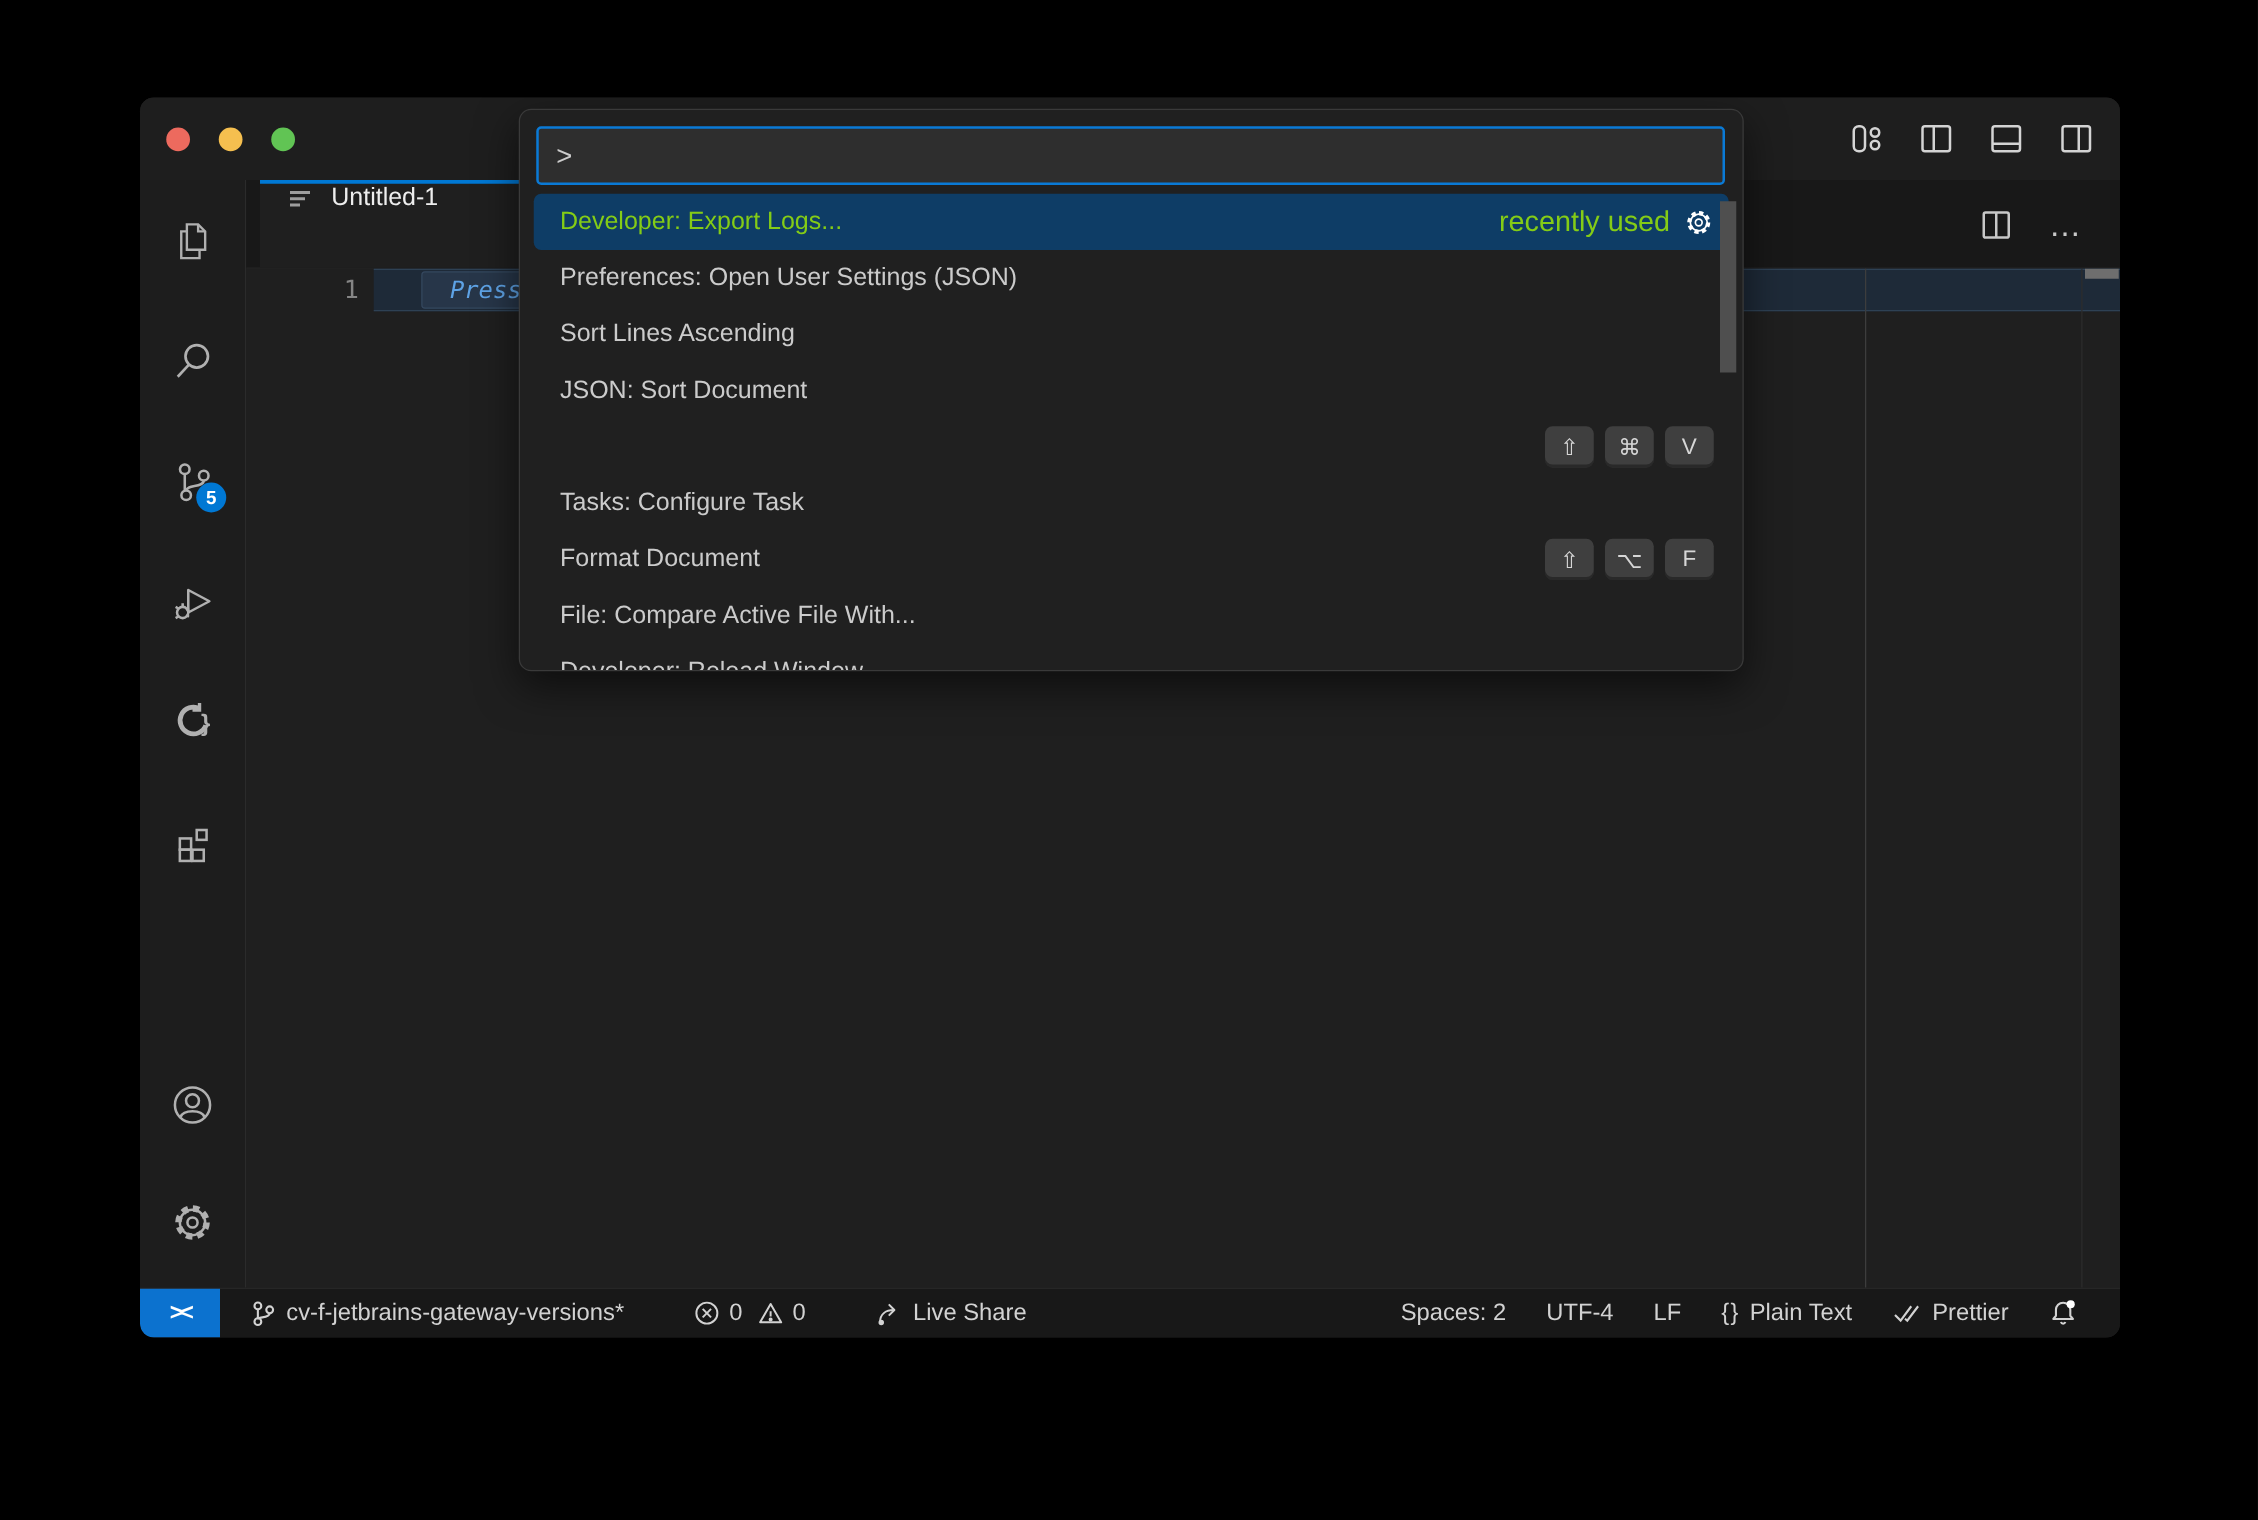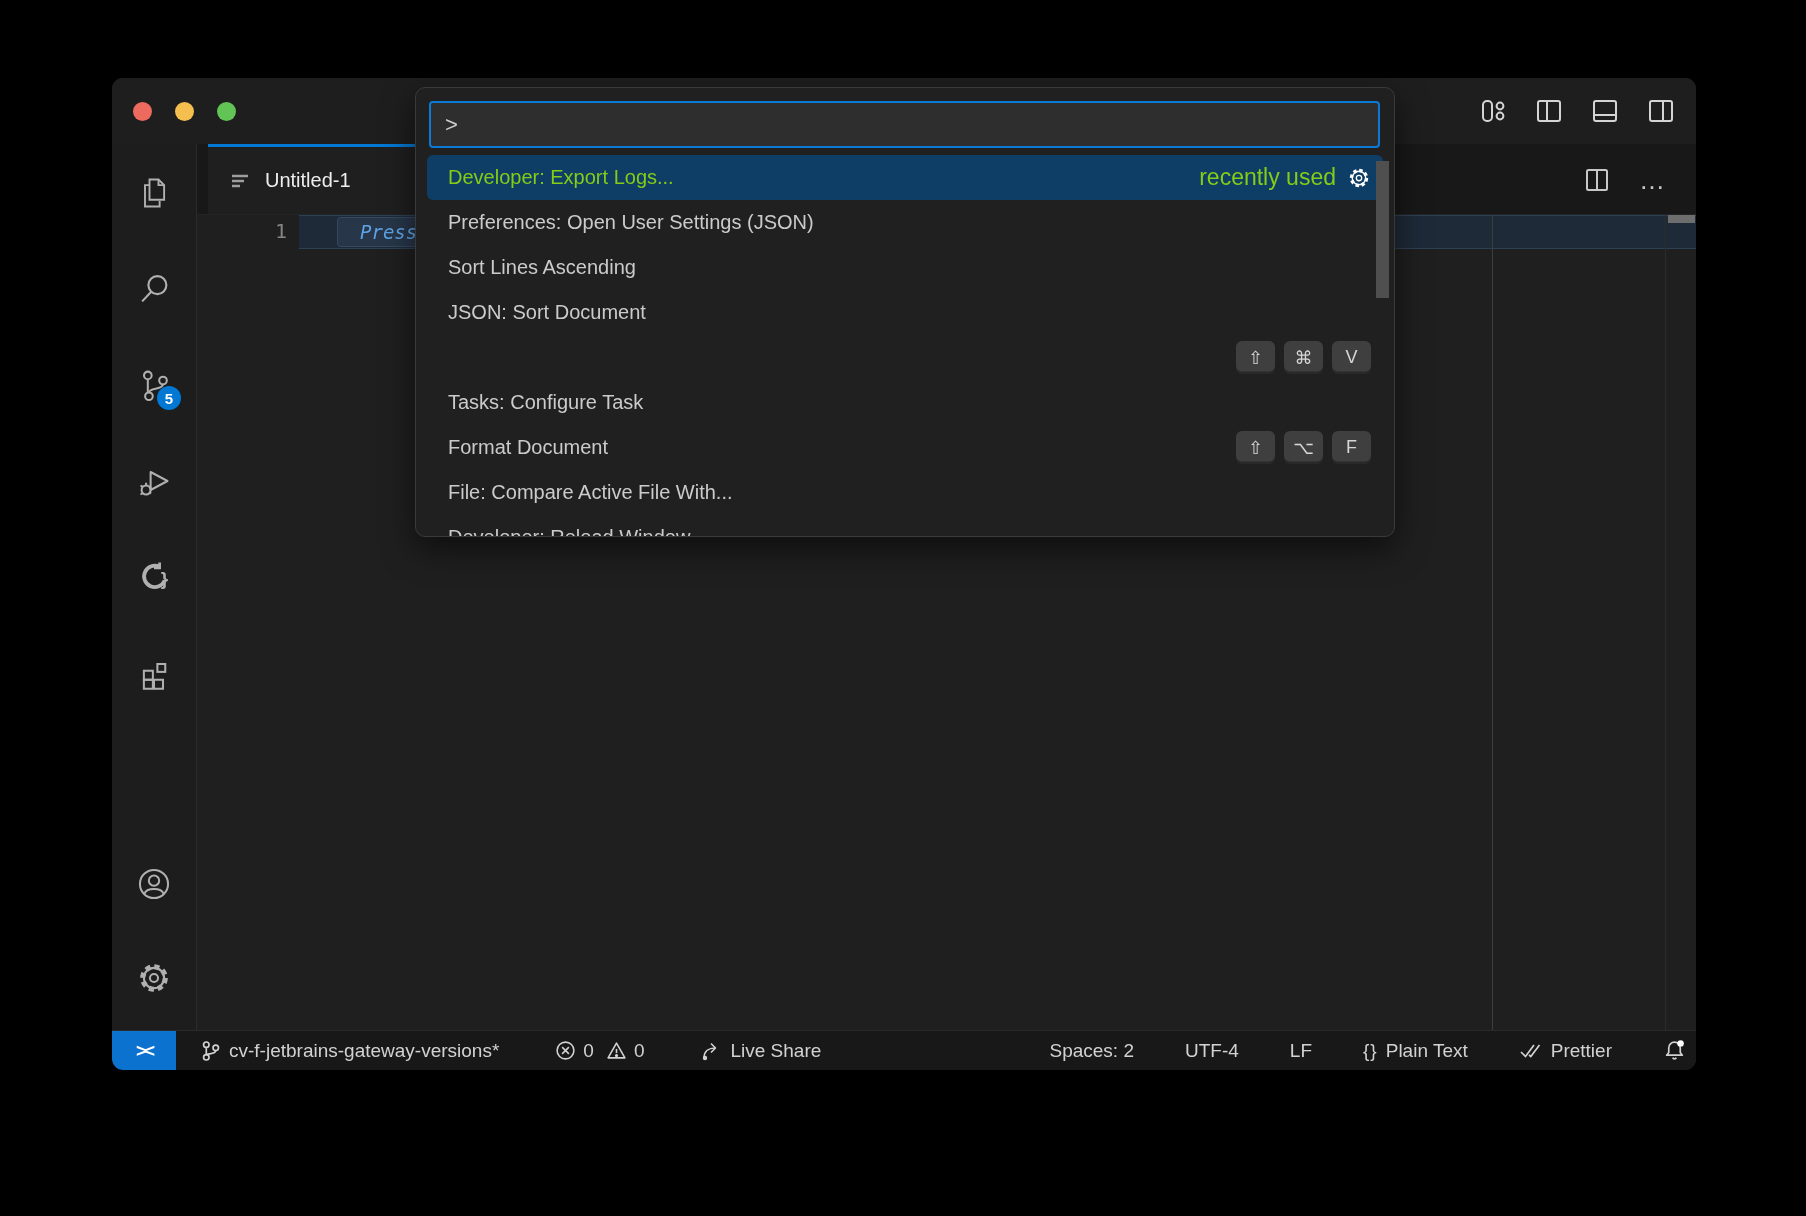--- a/index.html
+++ b/index.html
@@ -27,21 +27,21 @@
   .ab-bottom { margin-top:auto; display:flex; flex-direction:column; gap:58px; align-items:center; }
   .ab-item { position:relative; width:36px; height:36px; cursor:pointer; }
   .badge { position:absolute; right:-9px; bottom:-7px; width:24px; height:24px; border-radius:50%;
            background:#0078d4; color:#fff; font-size:15px; font-weight:bold;
            display:flex; align-items:center; justify-content:center; }
 
   
   .editor-area { flex:1; position:relative; background:#1f1f1f; }
   .tabbar { height:71px; background:#181818; border-bottom:1px solid #242424; display:flex; position:relative; }
   .tab { margin-left:11px; width:244px; background:#1f1f1f; border-top:3px solid #0078d4;
-         border-right:1px solid #242424; display:flex; align-items:center; gap:13px; padding:0 16px 0 20px; }
+         border-right:1px solid #242424; display:flex; align-items:flex-start; gap:13px; padding:0 16px 0 20px; }
   .tab-label { color:#ededed; font-size:20px; }
   .dirty-dot { margin-left:auto; width:9px; height:9px; border-radius:50%; background:#c4c4c4; }
   .tab-actions { position:absolute; right:0; top:0; height:71px; display:flex; align-items:center;
                  gap:28px; padding-right:28px; color:#c8c8c8; }
   .ellipsis { font-size:26px; letter-spacing:3px; color:#c8c8c8; line-height:10px; }
 
   .editor-body { position:absolute; top:71px; left:0; right:0; bottom:0; }
   .current-line { position:absolute; left:102px; right:0; top:0; height:34px;
                   background:#1e2a38; border-top:1px solid #2e4154; border-bottom:1px solid #2e4154; }
   .line-number { position:absolute; top:4px; left:0; width:90px; text-align:right; color:#858585;
@@ -53,21 +53,21 @@
   .ruler-2 { position:absolute; top:0; bottom:0; left:1468px; width:1px; background:#2c2c2c; }
   .overview-slider { position:absolute; top:0; right:1px; width:27px; height:8px; background:#6e6e6e; }
 
   
   .statusbar { height:40px; background:#181818; border-top:1px solid #2b2b2b;
                display:flex; align-items:center; font-size:19px; color:#d2d2d2; }
   .remote { width:64px; height:100%; background:#0c72cf; border-radius:0 0 0 11px; color:#fff;
             display:flex; align-items:center; justify-content:center; font-weight:bold;
             font-size:19px; letter-spacing:-3px; cursor:pointer; }
   .sb-left { display:flex; align-items:center; gap:56px; margin-left:24px; }
-  .sb-right { margin-left:auto; display:flex; align-items:center; gap:51px; padding-right:10px; }
+  .sb-right { margin-left:auto; display:flex; align-items:center; gap:32px; padding-right:34px; }
   .sb-item { display:flex; align-items:center; gap:8px; cursor:pointer; white-space:nowrap; }
   .problems { display:flex; align-items:center; gap:7px; }
   .braces { font-size:19px; letter-spacing:1px; }
 
   
   .palette { position:absolute; left:415px; top:87px; width:980px; height:450px;
              background:#202020; border:1px solid #3a3a3a; border-radius:10px;
              box-shadow:0 12px 32px rgba(0,0,0,.55); z-index:10; overflow:hidden; }
   .palette-input { display:block; margin:13px 14px 7px 13px; width:951px; height:47px;
                    background:#2e2e2e; border:2px solid #0a7ad6; border-radius:4px;

